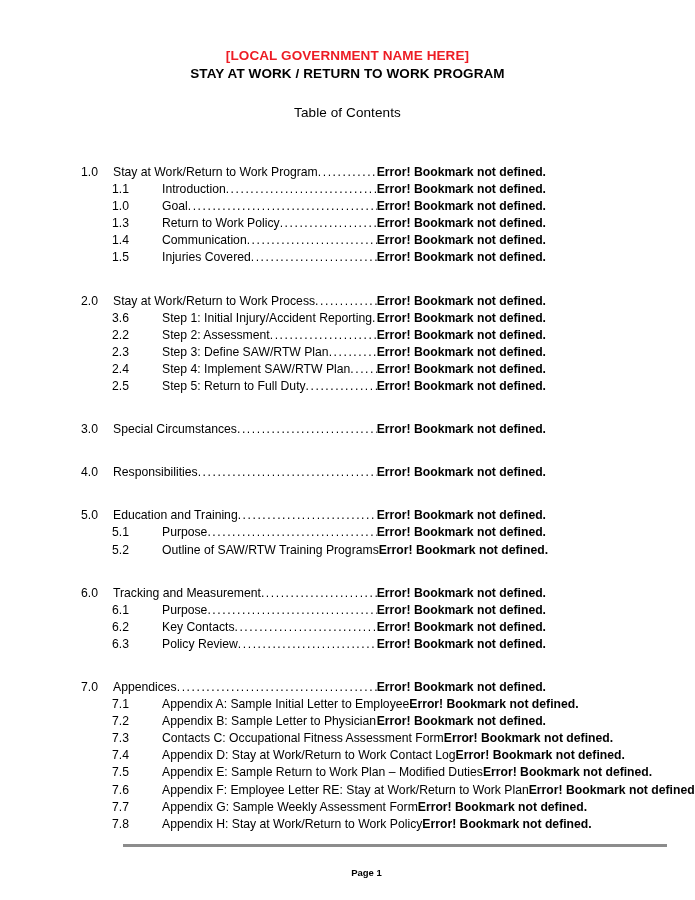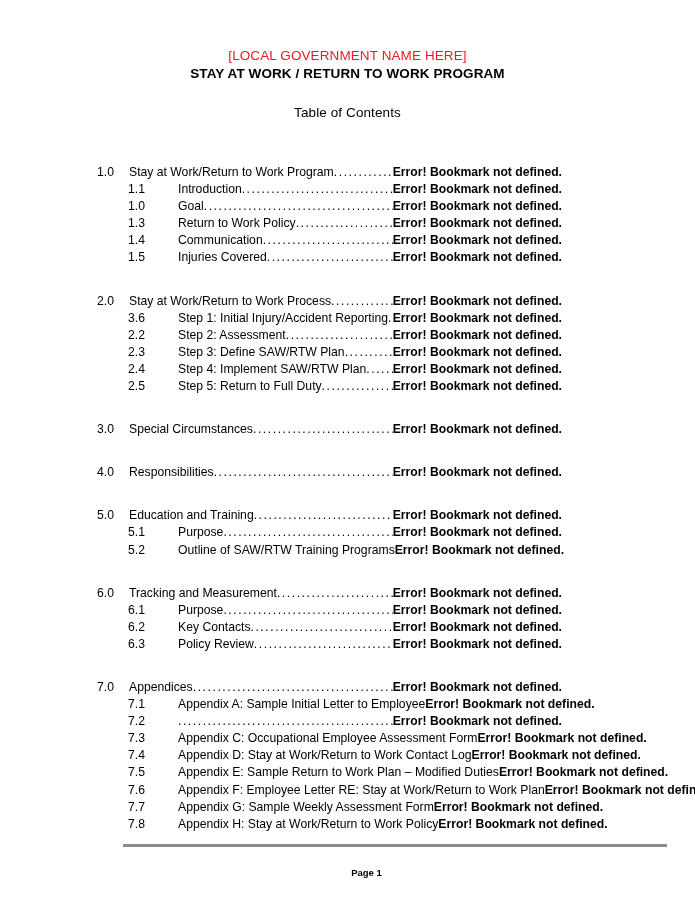--- a/index.html
+++ b/index.html
@@ -21,21 +21,21 @@
   }
 
   
   .doc-header {
     padding-top: 48px;
     text-align: center;
   }
   .org-name {
     color: #ed1c24;
     font-size: 13.5px;
-    font-weight: normal;
+    font-weight: bold;
     line-height: 16px;
     letter-spacing: 0.1px;
   }
   .program-title {
     font-size: 13.5px;
     font-weight: bold;
     line-height: 17px;
     letter-spacing: 0.1px;
     margin-top: 1px;
   }
@@ -45,21 +45,20 @@
     margin-top: 23px;
     letter-spacing: 0.1px;
   }
 
   
   .toc {
     margin-top: 44px;
   }
   .toc-group {
     margin-bottom: 26px;
-    margin-left: 16px;
   }
   .toc-group:last-child {
     margin-bottom: 0;
   }
   .toc-row {
     display: flex;
     align-items: baseline;
     white-space: nowrap;
     font-size: 12.2px;
     line-height: 17.1px;
@@ -290,26 +289,27 @@
           <span class="target">Error! Bookmark not defined.</span>
         </div>
         <div class="toc-row lvl2 aligned">
           <span class="num">7.1</span>
           <span class="title">Appendix A: Sample Initial Letter to Employee</span>
           <span class="leader"></span>
           <span class="target">Error! Bookmark not defined.</span>
         </div>
         <div class="toc-row lvl2 aligned">
           <span class="num">7.2</span>
+          <span class="title">Appendix B: Sample Letter to Physician</span>
           <span class="leader"></span>
           <span class="target">Error! Bookmark not defined.</span>
         </div>
         <div class="toc-row lvl2 overflow no-leader">
           <span class="num">7.3</span>
-          <span class="title">Appendix C: Occupational Employee Assessment Form</span>
+          <span class="title">Contacts C: Occupational Fitness Assessment Form</span>
           <span class="leader"></span>
           <span class="target">Error! Bookmark not defined.</span>
         </div>
         <div class="toc-row lvl2 overflow no-leader">
           <span class="num">7.4</span>
           <span class="title">Appendix D: Stay at Work/Return to Work Contact Log</span>
           <span class="leader"></span>
           <span class="target">Error! Bookmark not defined.</span>
         </div>
         <div class="toc-row lvl2 overflow no-leader">

